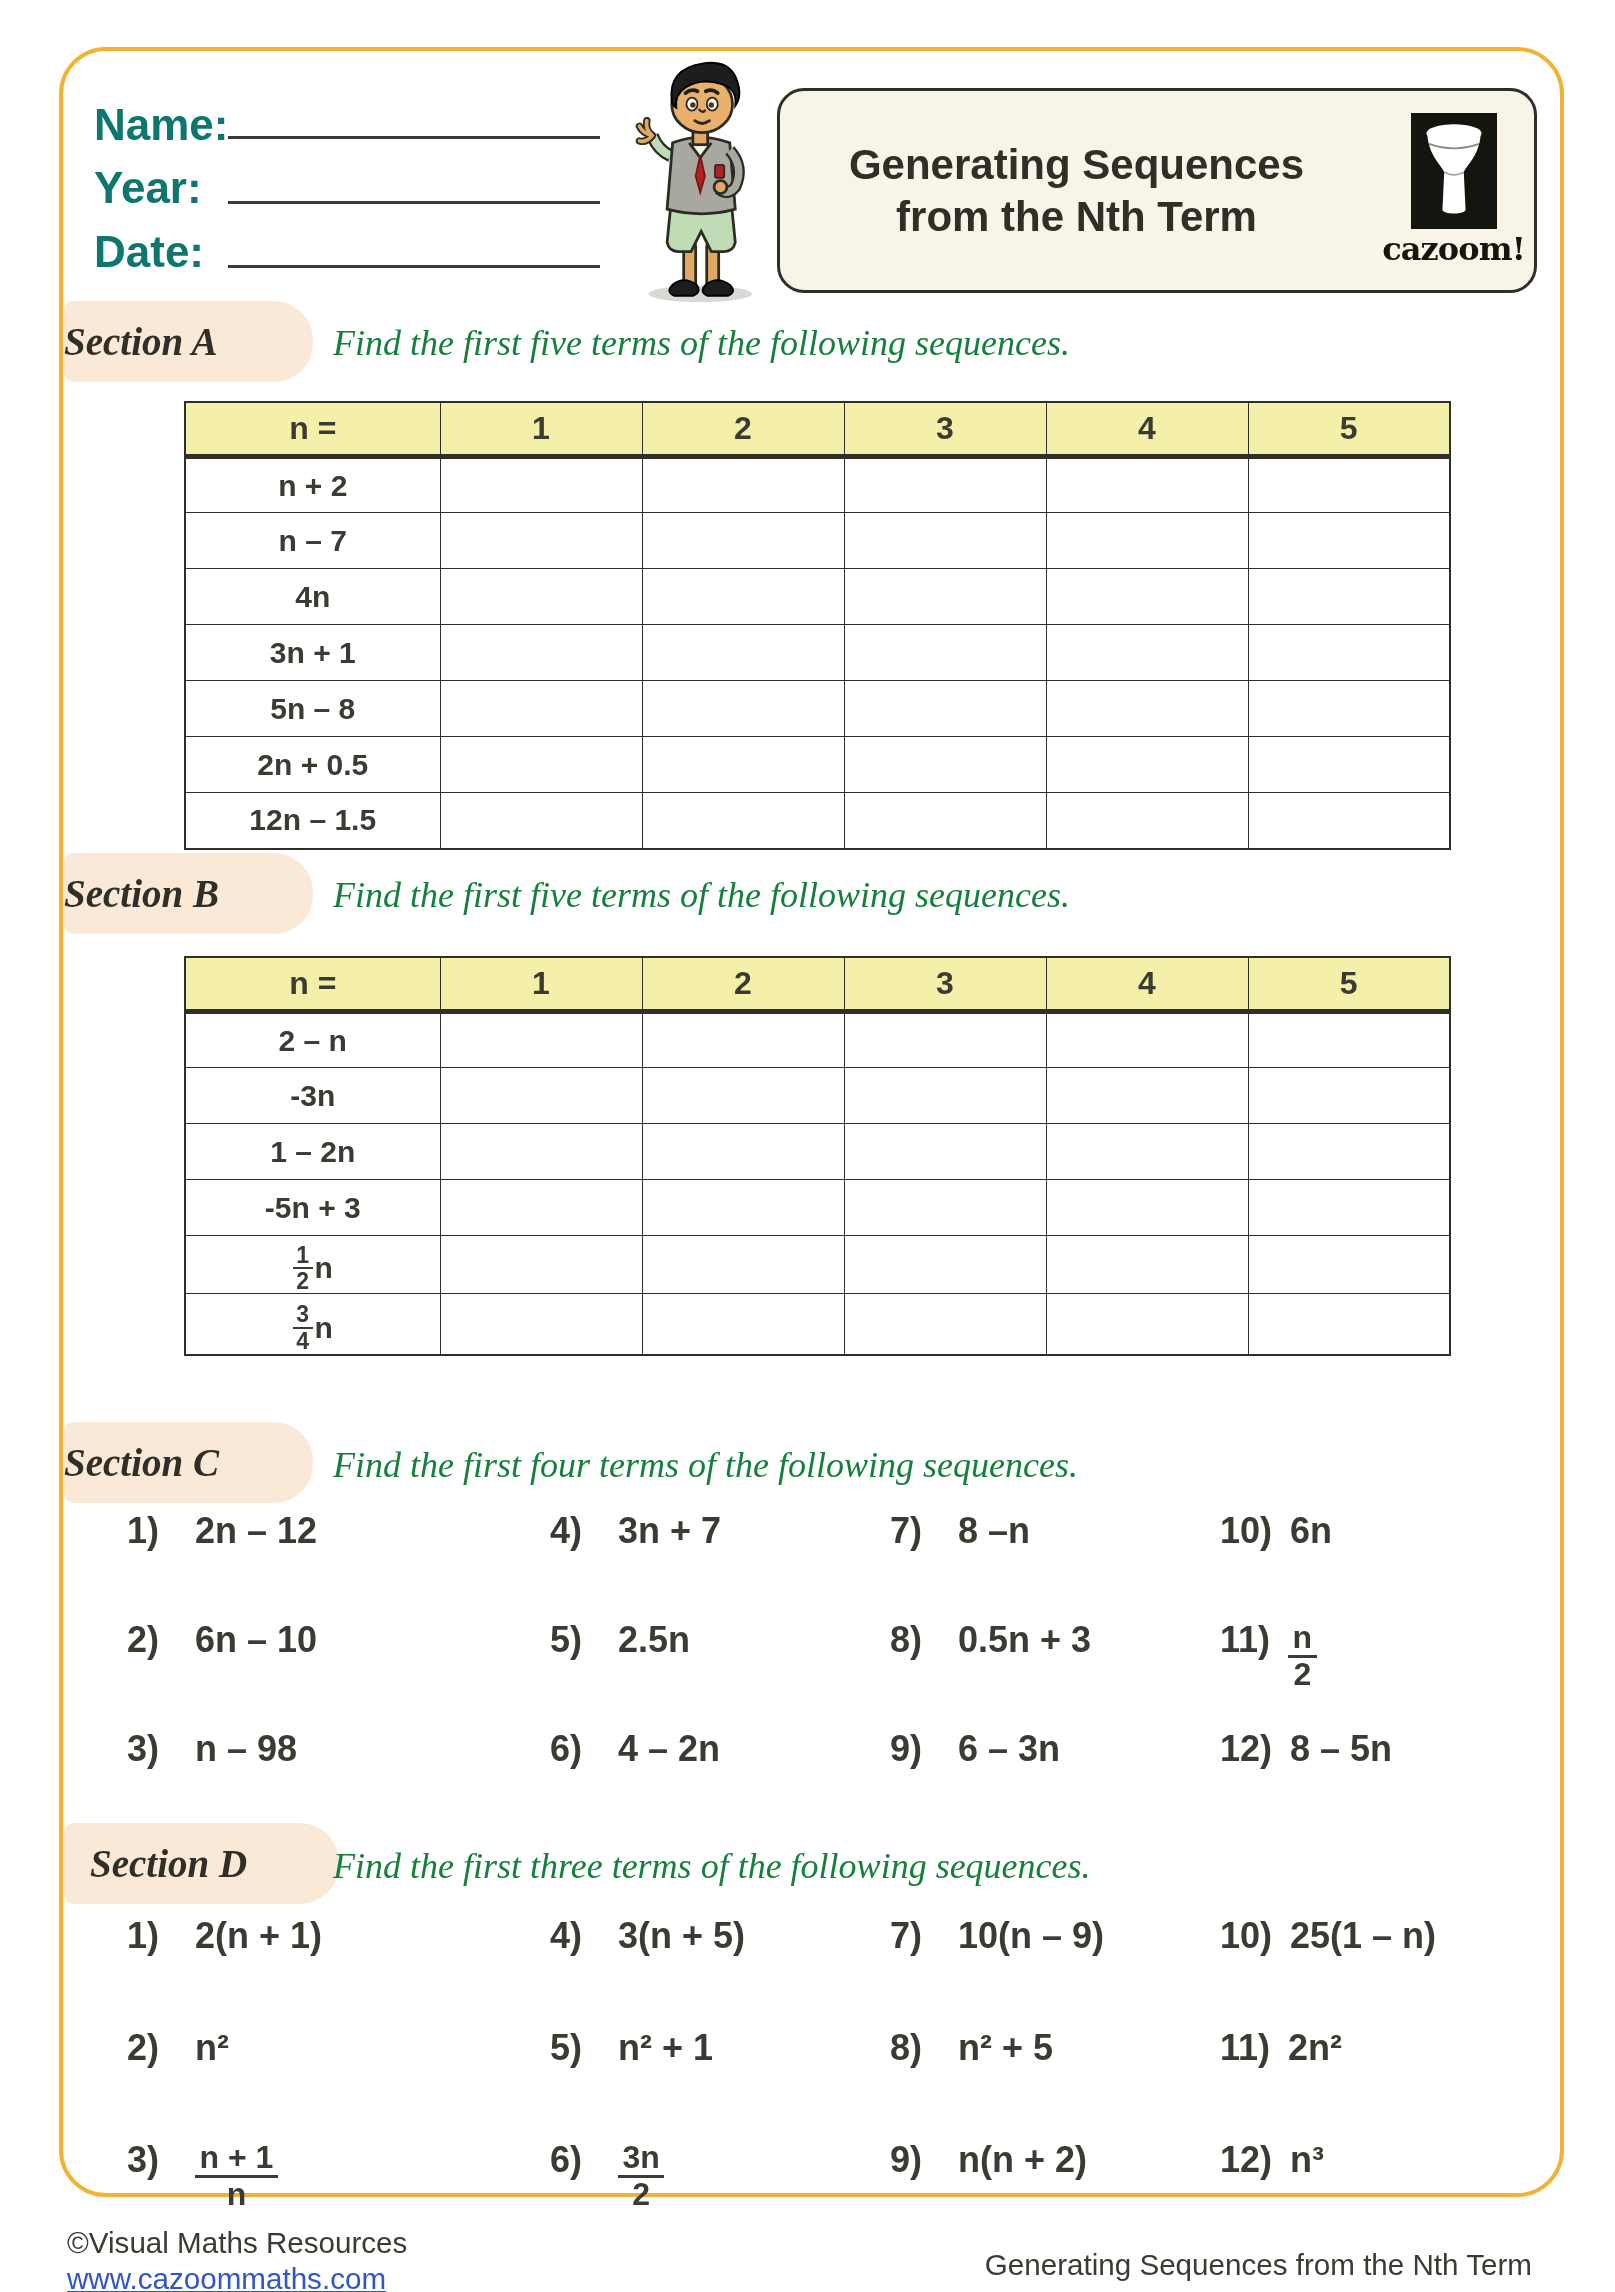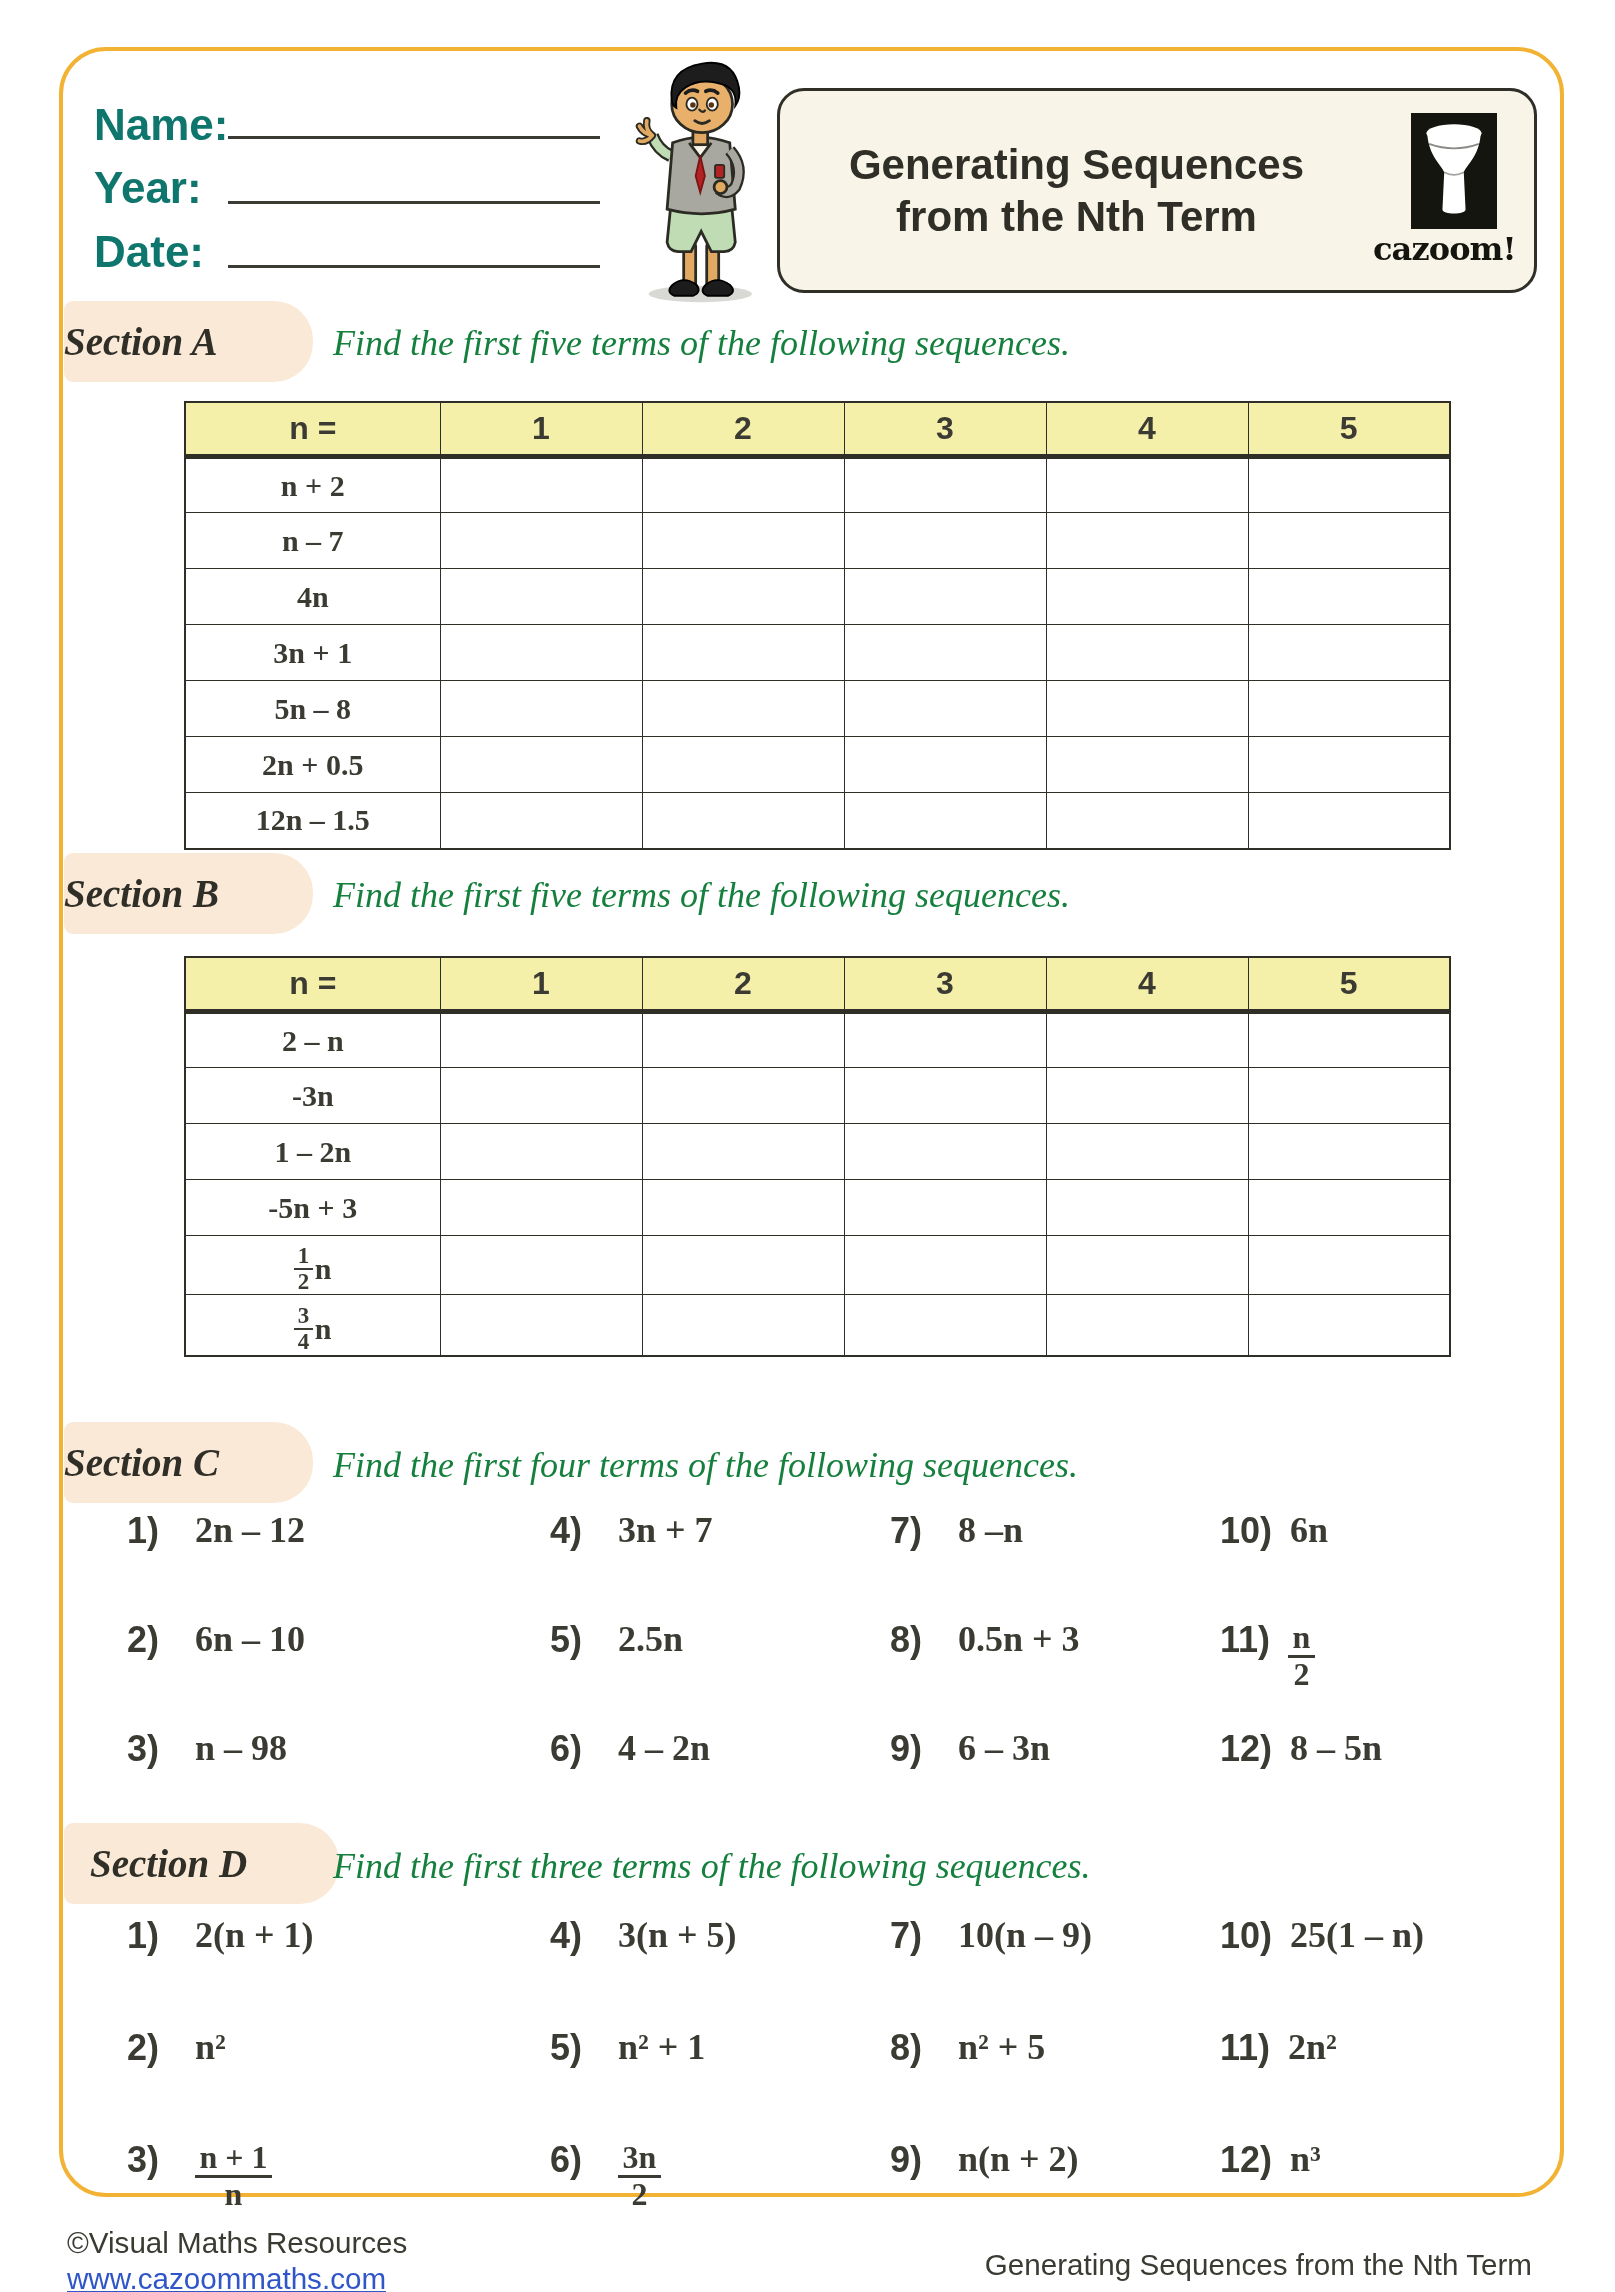--- a/index.html
+++ b/index.html
@@ -9,42 +9,42 @@
         border:4.5px solid #F2B233;border-radius:47px;}
 
   
   .field-label{position:absolute;font-size:44px;font-weight:bold;color:#0f766e;}
   .write-line{position:absolute;width:372px;height:0;border-bottom:3.6px solid #3B3B33;}
 
   
   .title-box{position:absolute;left:777px;top:88px;width:754px;height:199px;background:#F8F4E7;
         border:3.6px solid #2F2F27;border-radius:27px;display:flex;align-items:center;}
   .title-text{flex:1;text-align:center;font-size:42px;font-weight:bold;line-height:1.22;color:#2F2F27;}
-  .logo{width:161px;text-align:left;}
+  .logo{width:161px;text-align:center;}
   .logo-box{width:86px;height:116px;background:#15150f;margin:0 auto;display:flex;align-items:center;justify-content:center;}
   .logo-word{font-family:"DejaVu Serif",serif;font-weight:bold;font-size:32px;color:#15150f;margin-top:1.8px;letter-spacing:-0.9px;}
 
   
   .section-pill{position:absolute;left:64px;width:249px;height:81px;background:#FBE9D8;
         border-radius:9px 39px 39px 9px;display:flex;align-items:center;}
   .section-pill span{font-family:"Liberation Serif",serif;font-style:italic;font-weight:bold;font-size:39px;color:#2F2F27;}
   .instruction{position:absolute;left:333px;font-family:"Liberation Serif",serif;font-style:italic;
         font-size:36px;color:#15803d;white-space:nowrap;}
 
   
   .seq-table{position:absolute;left:184px;width:1263px;border-collapse:collapse;table-layout:fixed;
         border:2.7px solid #2F2F27;}
   .seq-table th,.seq-table td{border:1.8px solid #2F2F27;font-size:30px;font-weight:bold;text-align:center;
         vertical-align:middle;color:#3B3B33;padding:0;}
   .seq-table thead th{background:#F4F0A9;height:51px;font-size:32px;border-bottom:5.4px solid #2F2F27;}
   .seq-table tbody tr{height:56px;background:#ffffff;}
   #table-b tbody tr:nth-child(6),#table-b tbody tr:nth-child(7){height:61px;}
 
   
-  .expr{display:inline-flex;align-items:center;justify-content:center;font-family:Liberation Serif, serif;}
+  .expr{display:inline-flex;align-items:center;justify-content:center;}
   .frac{display:inline-flex;flex-direction:column;align-items:center;line-height:1.05;font-size:23px;font-weight:bold;}
   .frac .num{border-bottom:2.7px solid #3B3B33;padding:0 3.6px;}
   .expr .suffix{font-size:30px;margin-left:1.8px;}
 
   
   .problems{position:absolute;left:127px;width:1370px;display:grid;
         grid-template-columns:423px 340px 330px auto;grid-auto-rows:109px;}
   .problems .prob{display:flex;align-items:flex-start;gap:18px;font-size:36px;font-weight:bold;line-height:1.05;}
   .prob .pnum{min-width:50px;}
   .problems .frac{font-size:32px;}

